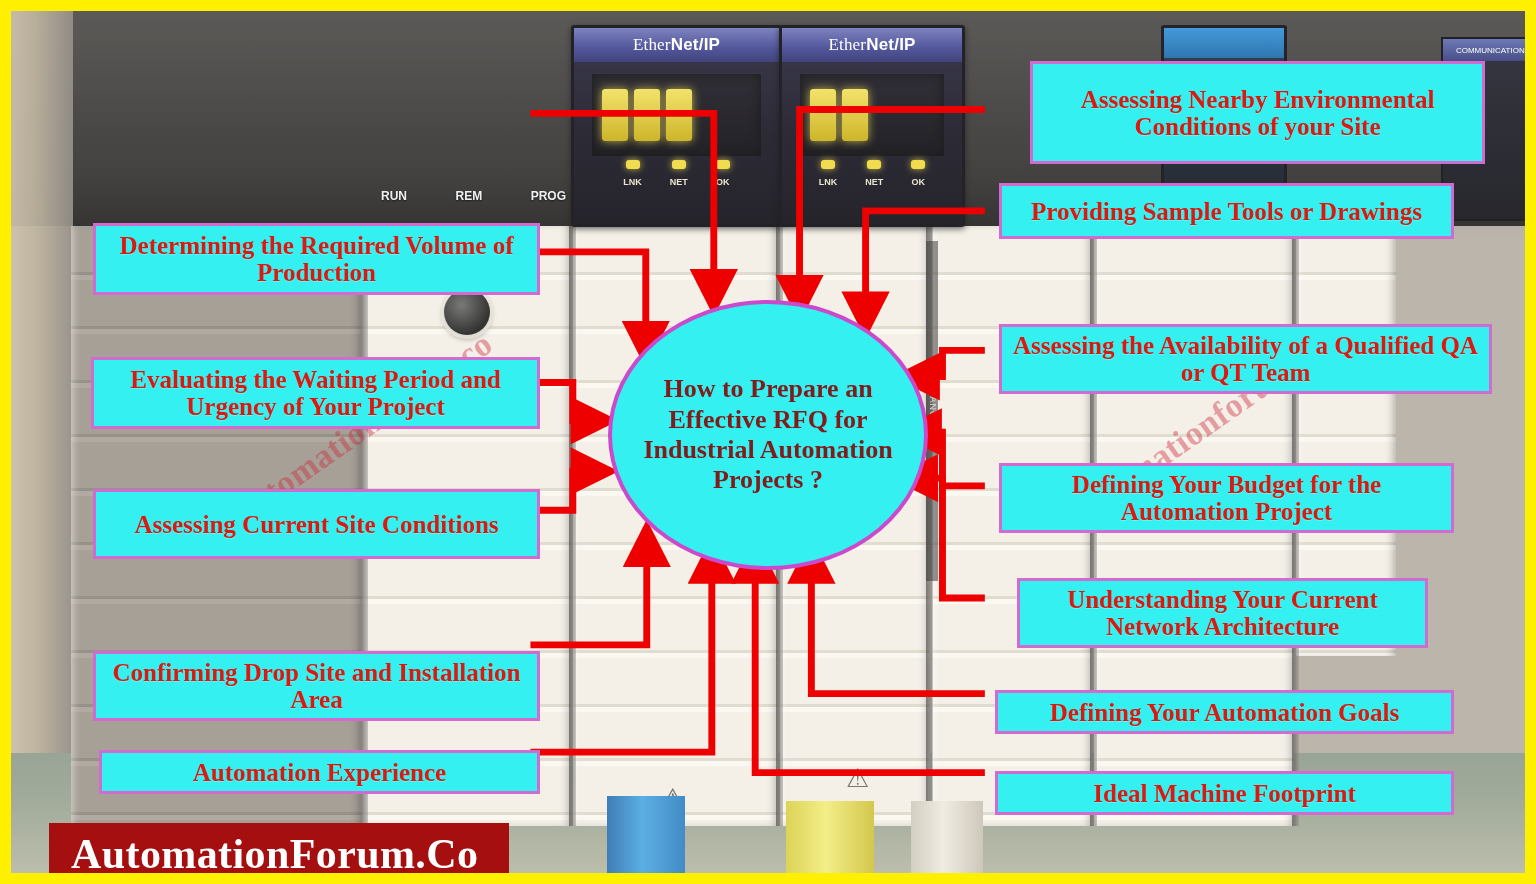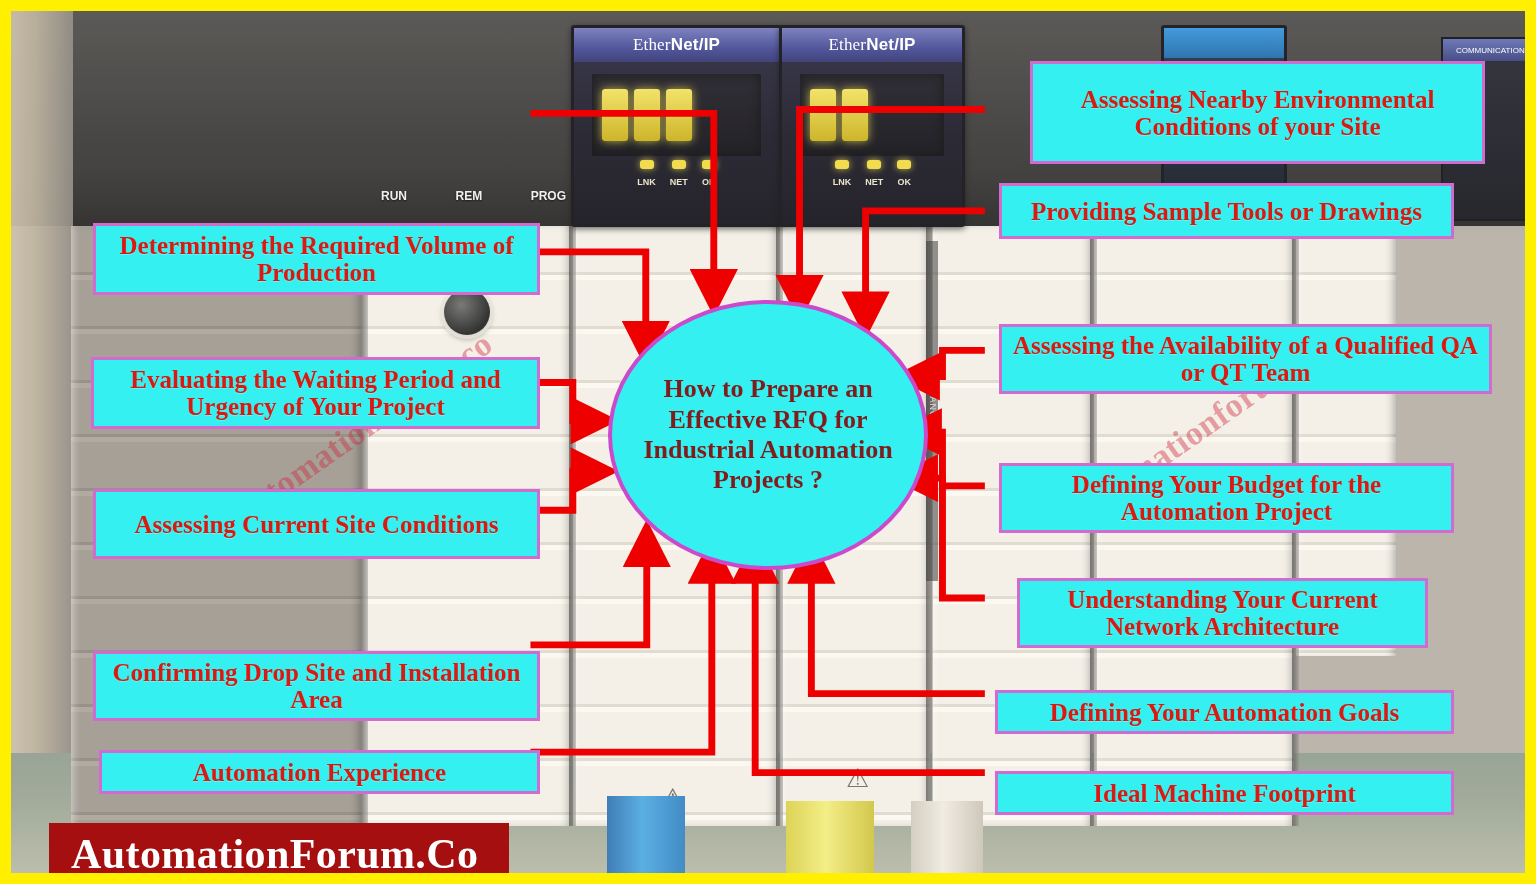--- a/index.html
+++ b/index.html
@@ -82,21 +82,21 @@
   .mod .cap b{font-family:"Liberation Sans",sans-serif;font-weight:bold;}
   .mod .window{
     margin:12px 18px 4px 18px;height:82px;border-radius:2px;
     background:linear-gradient(180deg,#1a1820,#0b0a10);
     box-shadow:inset 0 0 12px rgba(0,0,0,.9);
     display:flex;align-items:center;justify-content:flex-start;gap:6px;padding-left:10px;
   }
   .seg{width:26px;height:52px;border-radius:3px;
     background:linear-gradient(180deg,#f2e05a,#c8ad12);
     box-shadow:0 0 10px rgba(240,220,70,.75);}
-  .leds{display:flex;gap:14px;justify-content:center;margin-top:4px;}
+  .leds{display:flex;gap:28px;justify-content:center;margin-top:4px;}
   .led{text-align:center;}
   .led i{display:block;width:14px;height:9px;border-radius:3px;margin:0 auto 2px auto;
     background:#f0d93c;box-shadow:0 0 7px rgba(240,217,60,.8);}
   .led span{color:#e9e2c8;font-size:9px;font-family:"Liberation Sans",sans-serif;font-weight:bold;}
   .modblue{
     position:absolute;top:14px;left:1150px;width:120px;height:196px;
     background:linear-gradient(180deg,#1d2b3c,#0c1119);
     border:3px solid #090c11;border-radius:3px;
   }
   .modblue .cap2{height:30px;background:linear-gradient(180deg,#2f8fd8,#1766a5);}

